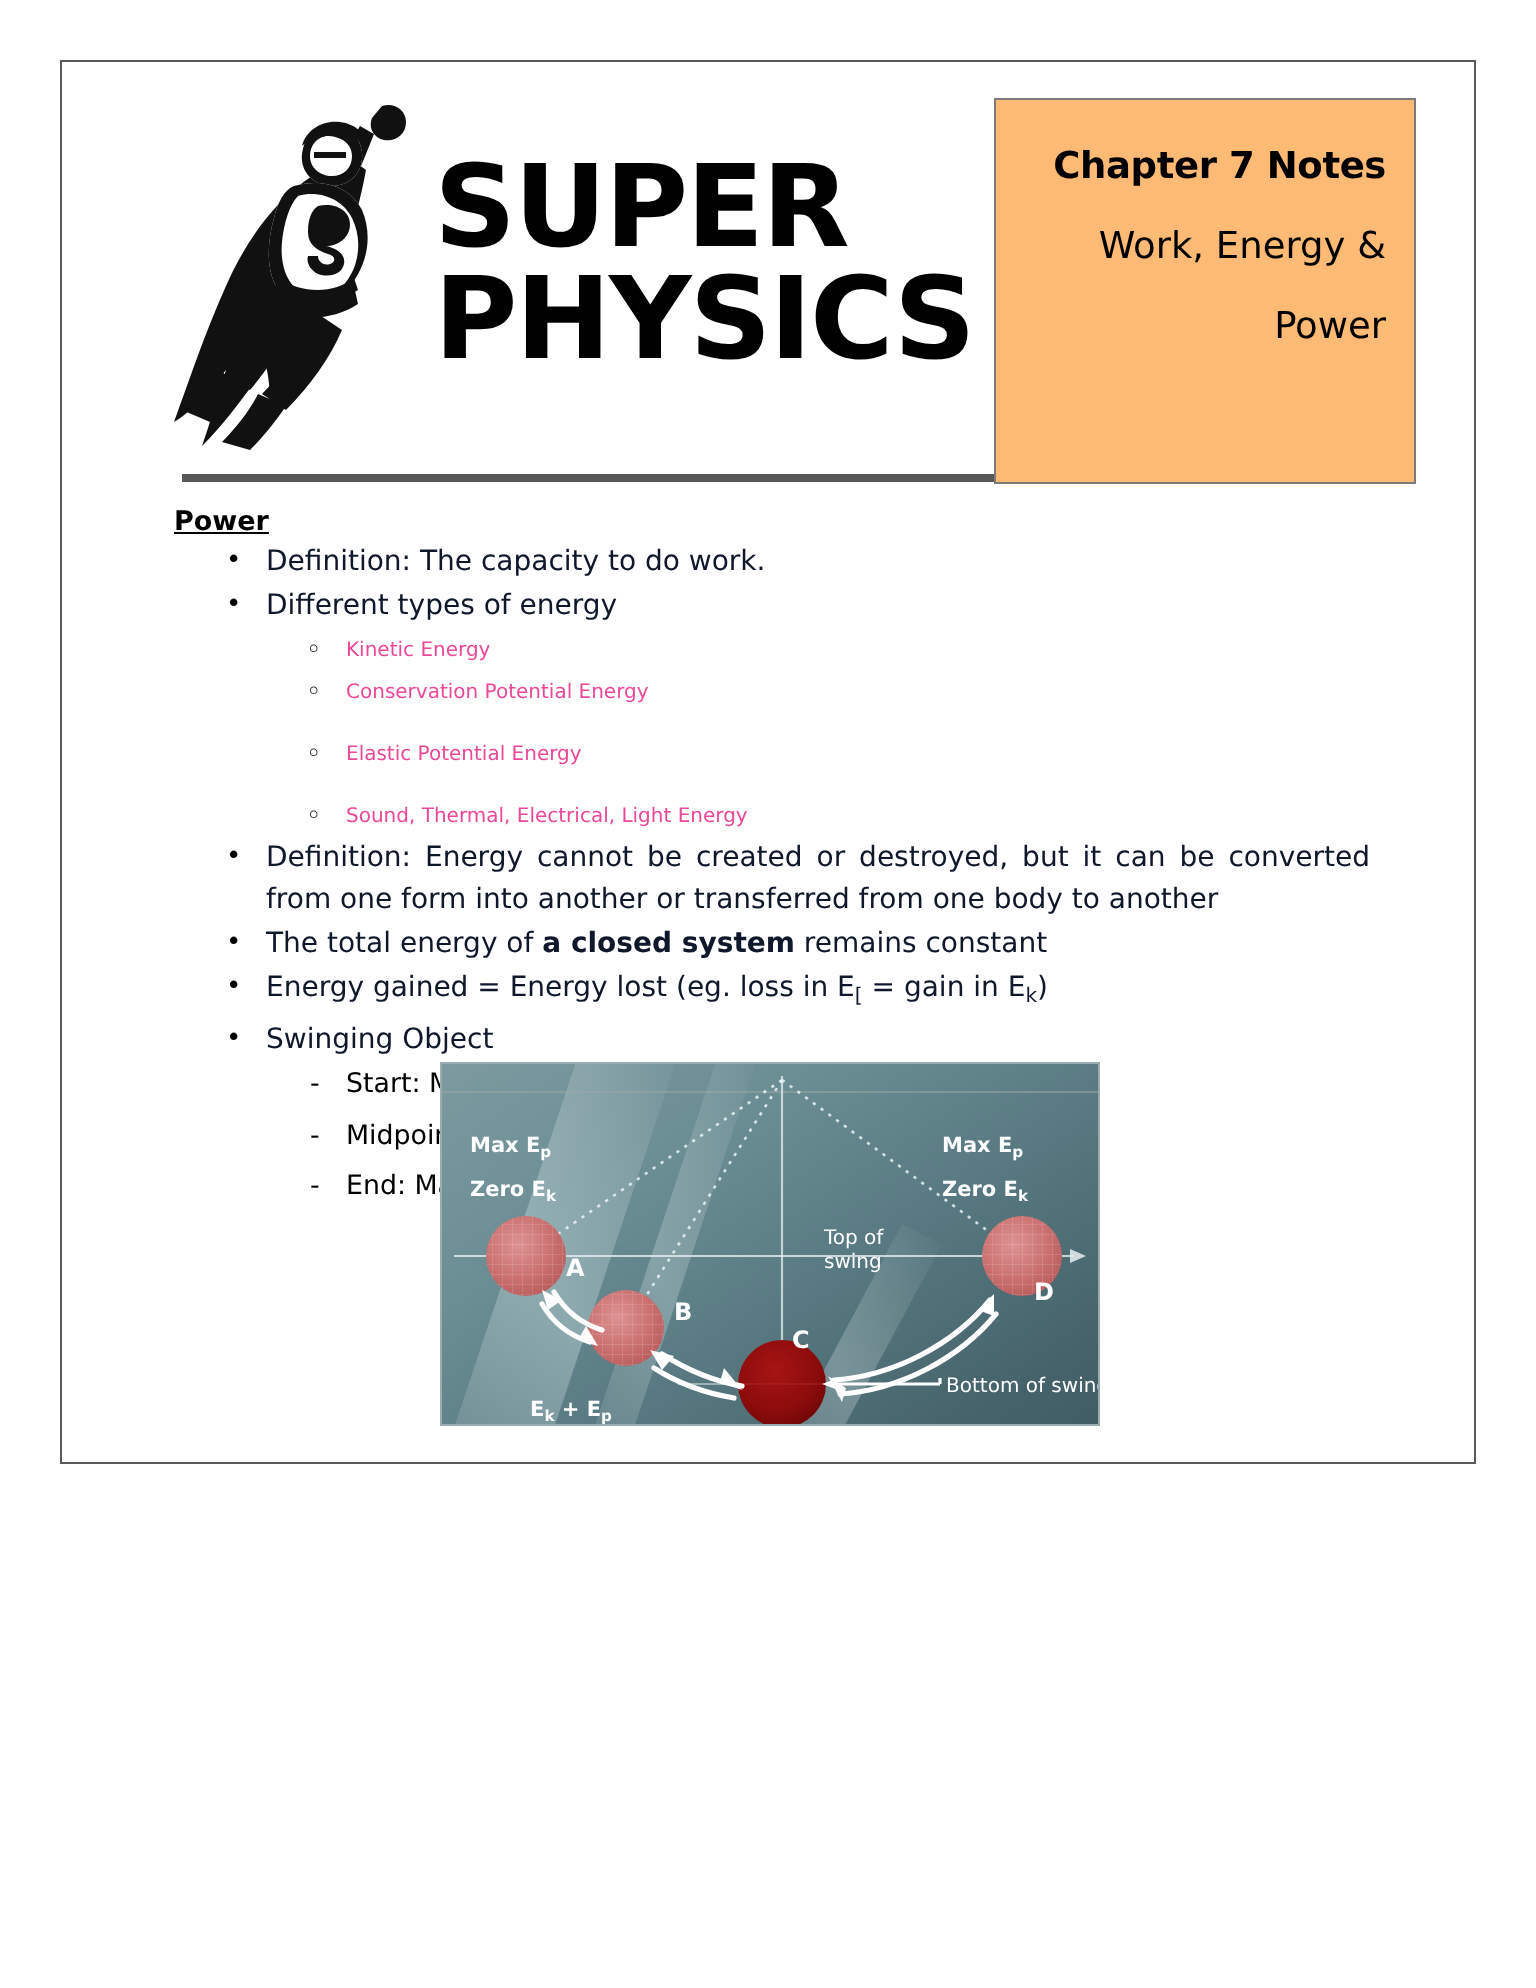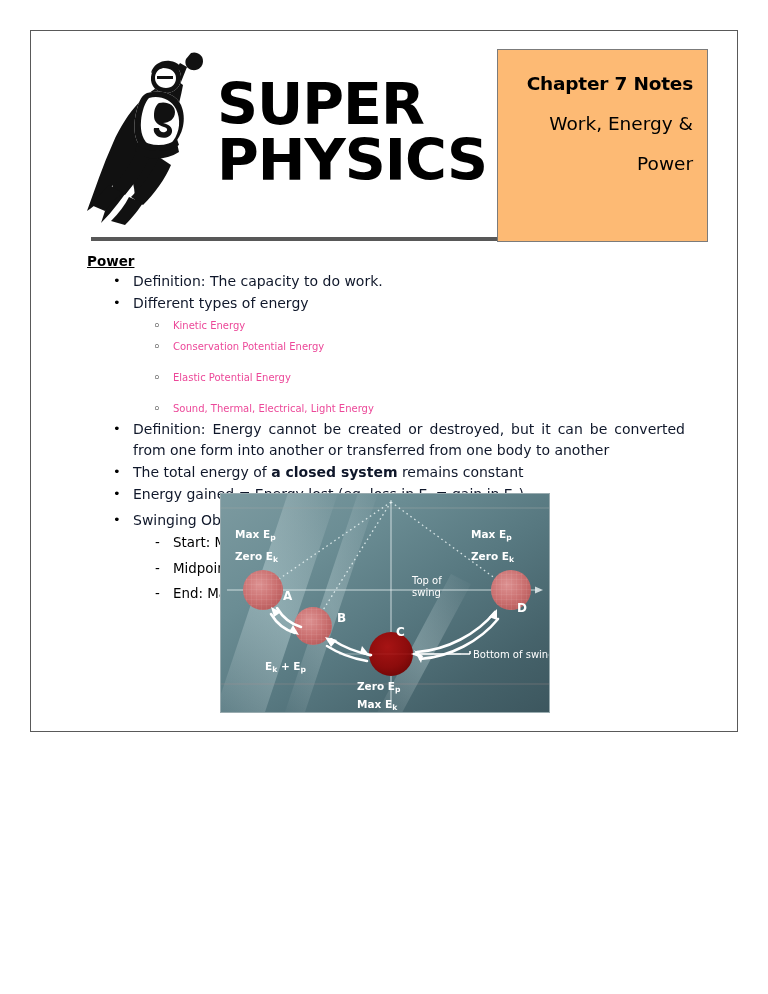--- a/index.html
+++ b/index.html
@@ -170,20 +170,21 @@
   .figure-wrap {
     position: absolute;
     left: 189px; top: 462px;
     width: 330px; height: 220px;
   }
   .figure {
     position: absolute;
     inset: 0;
     overflow: hidden;
     border: 1px solid #9aacb0;
+    margin-top: 38px;
   }
 </style>
 </head>
 <body>
 
 <div class="page-frame">
 
   <div class="header-band">
 
     <div class="logo-block">

